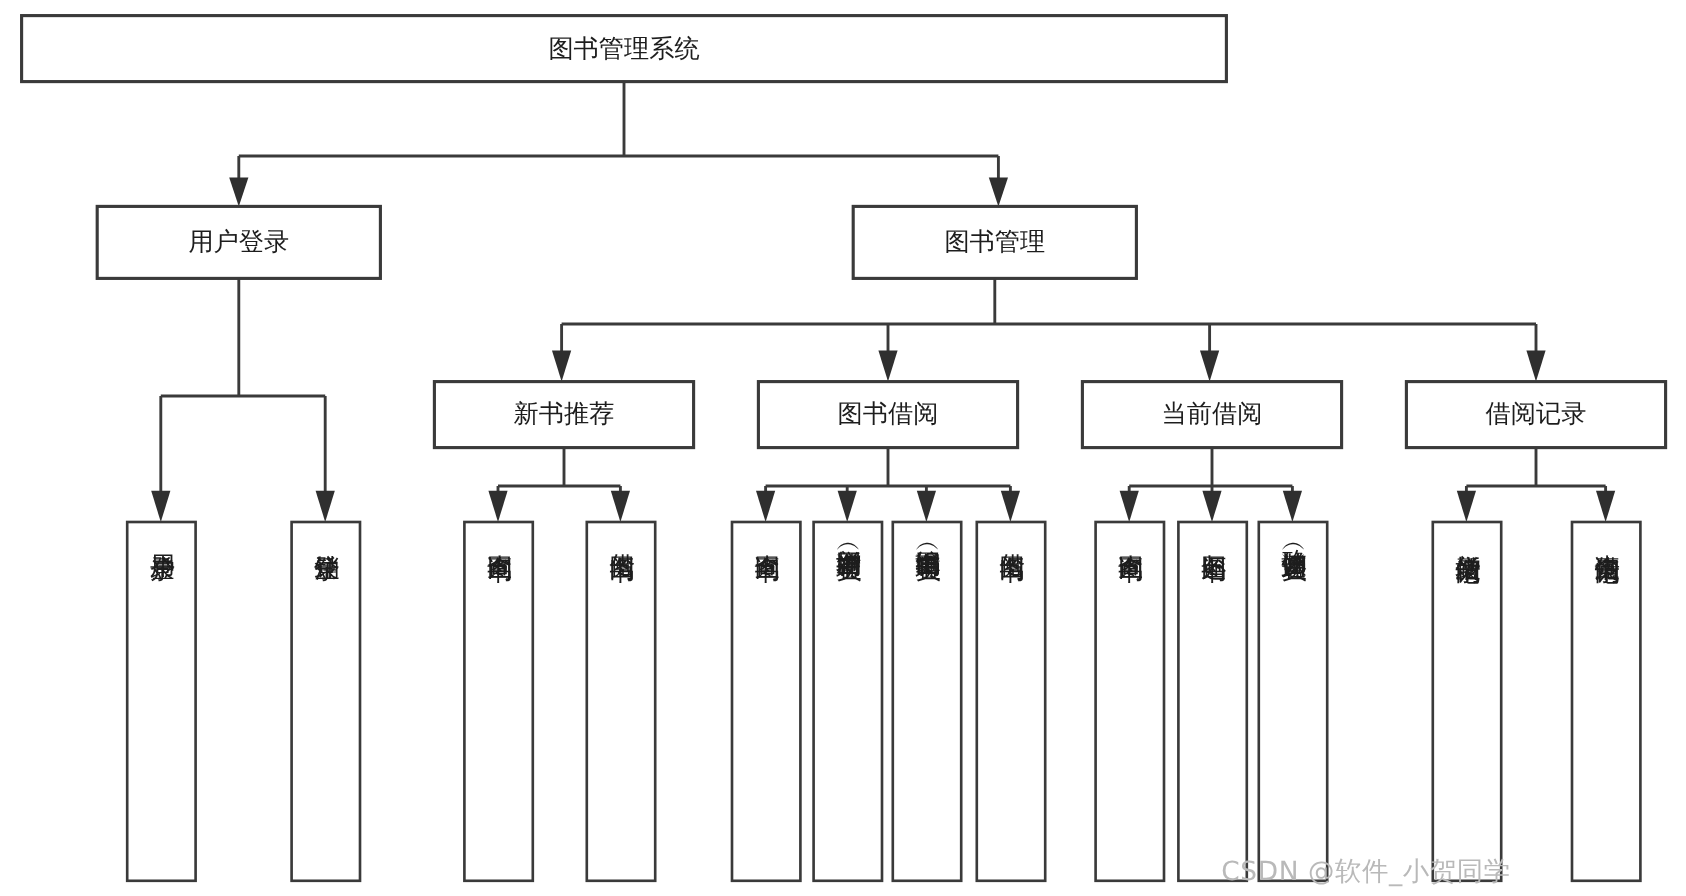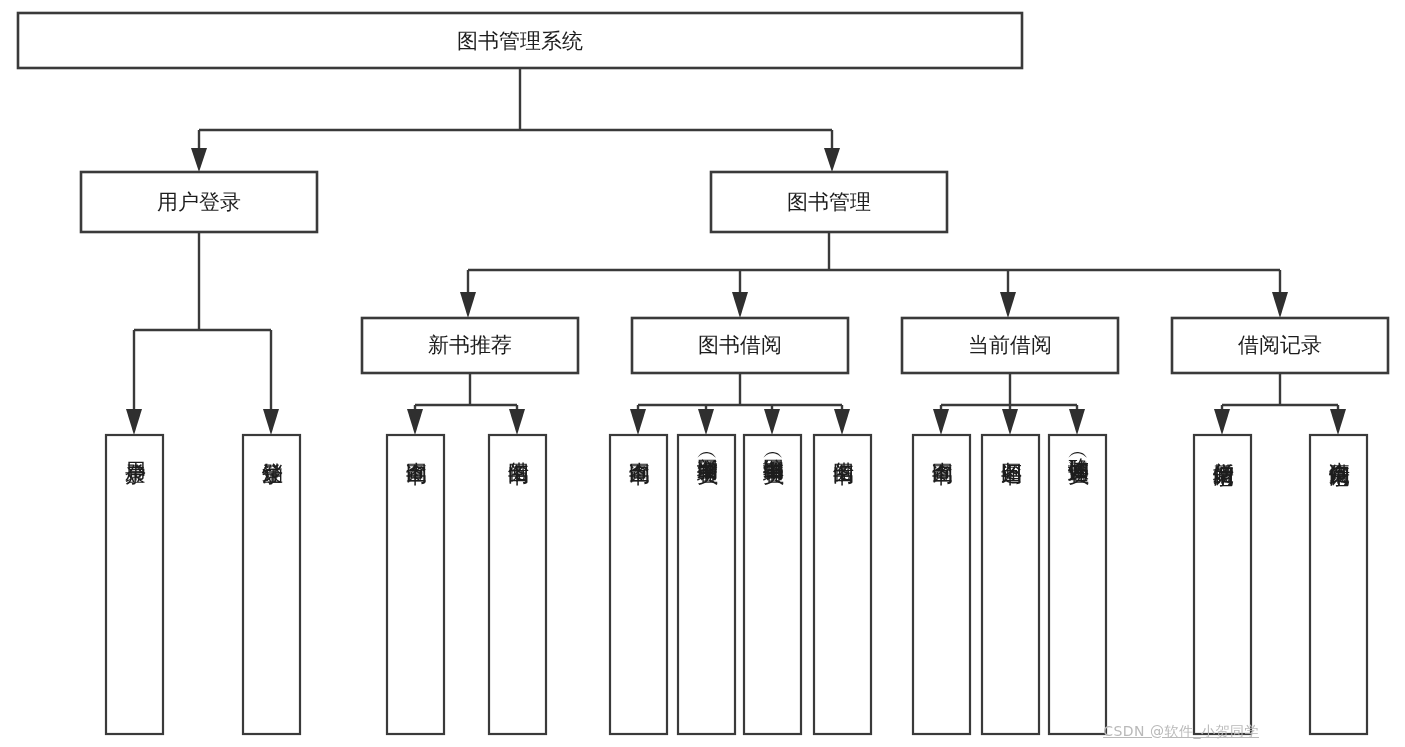--- a/index.html
+++ b/index.html
@@ -70,25 +70,24 @@
     text-orientation: upright;
     letter-spacing: 1px;
     white-space: nowrap;
     text-align: left;
   }
   .watermark {
     position: absolute;
     right: 12px;
     bottom: 6px;
     font-family: "DejaVu Sans", "Liberation Sans", sans-serif;
-    font-size: 14px;
+    font-size: 22px;
     color: #b9b9b9;
     letter-spacing: 0.5px;
     white-space: nowrap;
-    text-decoration: underline;
   }
 </style>
 </head>
 <body>
 
 <div id="diagram-root">
 
   <svg class="flow" viewBox="0 0 1405 747" xmlns="http://www.w3.org/2000/svg">
 
     <g>

